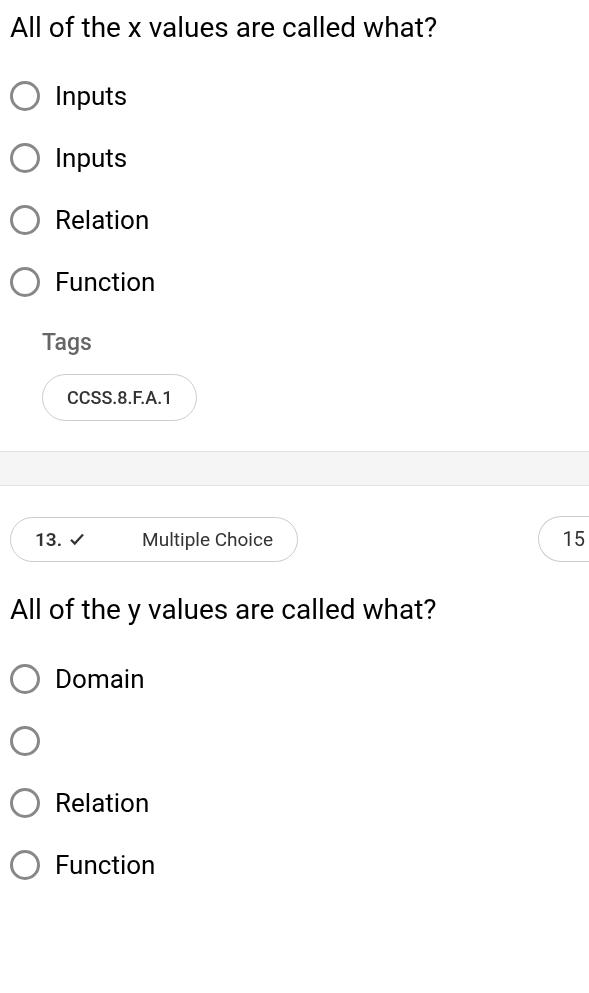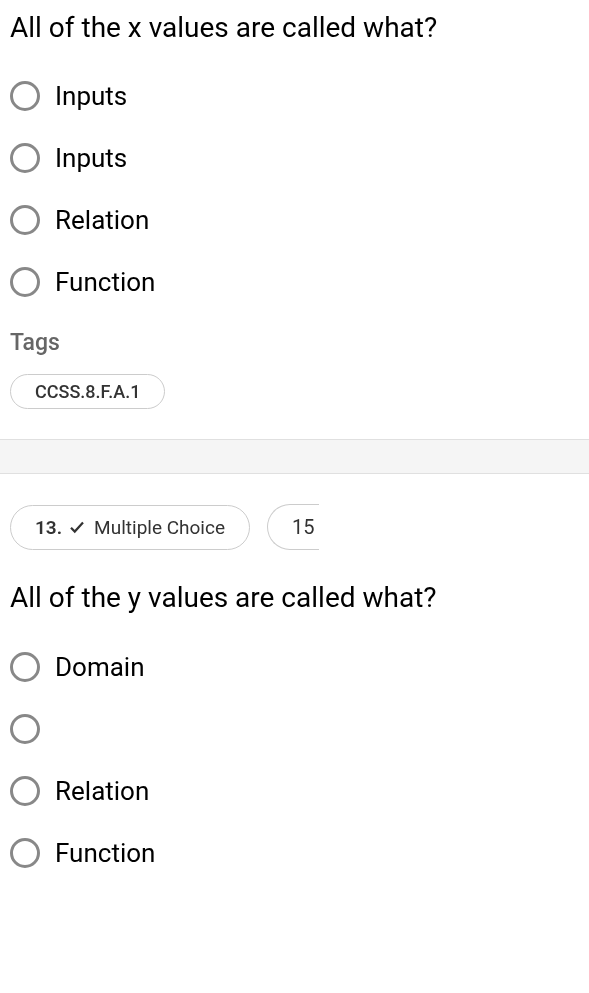--- a/index.html
+++ b/index.html
@@ -36,44 +36,46 @@
       margin-right: 15px;
       flex-shrink: 0;
     }
     .option-label {
       font-size: 26px;
       font-weight: 400;
       color: #000000;
     }
     .tags-section {
       margin-top: 15px;
+      margin-left: 32px;
     }
     .tags-label {
       font-size: 23px;
       font-weight: 500;
       color: #666666;
       margin-bottom: 18px;
     }
     .tag-pill {
       display: inline-block;
-      padding: 6px 24px;
+      padding: 12px 24px;
       border: 1px solid #cccccc;
       border-radius: 25px;
       font-size: 18px;
       font-weight: 500;
       color: #333333;
     }
     .divider-block {
       height: 35px;
       background: #f5f5f5;
       border-top: 1px solid #e0e0e0;
       border-bottom: 1px solid #e0e0e0;
     }
     .question-header {
       display: flex;
+      justify-content: space-between;
       align-items: center;
       padding: 30px 0 30px 10px;
       gap: 17px;
     }
     .header-pill {
       display: flex;
       align-items: center;
       padding: 10px 24px;
       border: 1px solid #cccccc;
       border-radius: 25px;
@@ -97,20 +99,21 @@
     .check-icon {
       width: 18px;
       height: 18px;
       margin-right: 8px;
       stroke: #333333;
       stroke-width: 3;
       fill: none;
     }
     .question-type {
       font-weight: 400;
+      margin-left: 48px;
     }
   </style>
 </head>
 <body>
 
 <div class="question-block">
   <h2 class="question-text">All of the x values are called what?</h2>
 
   <div class="option-row">
     <span class="radio-circle"></span>

